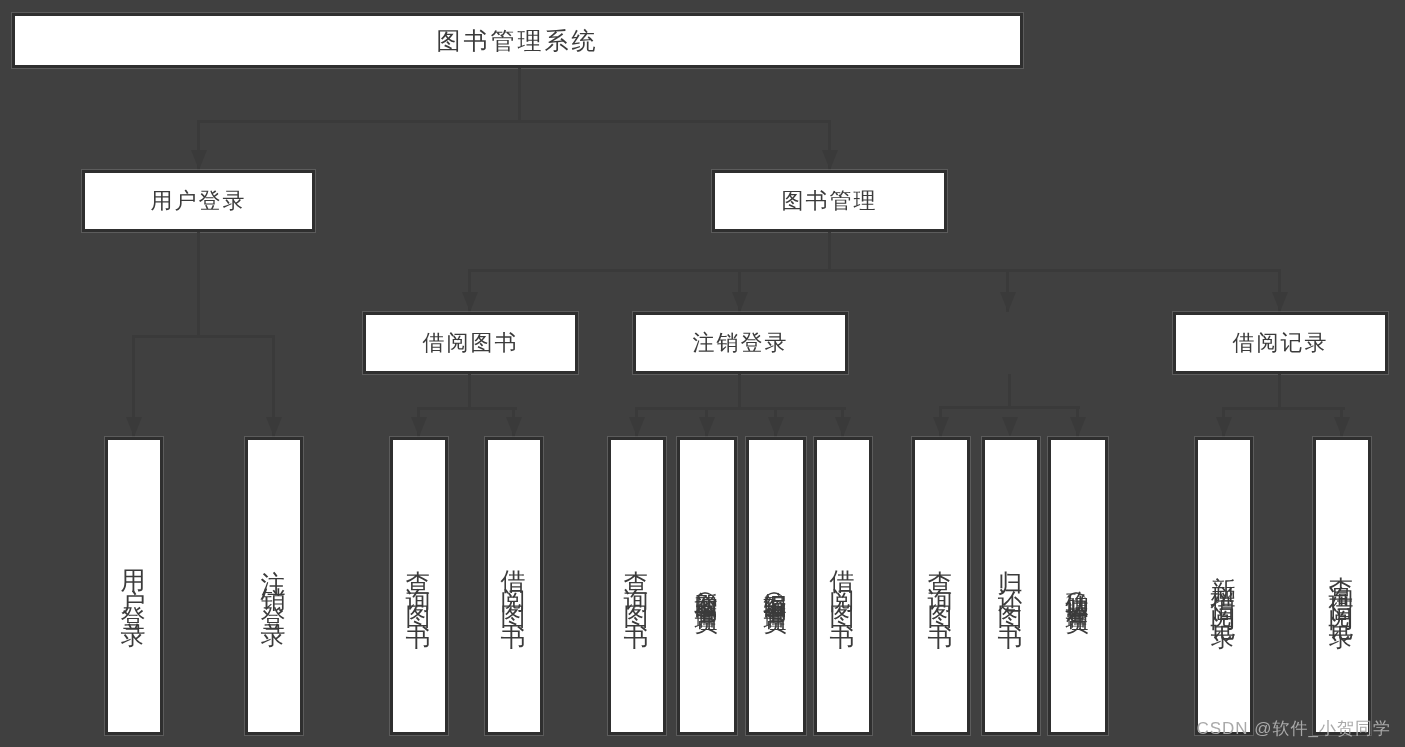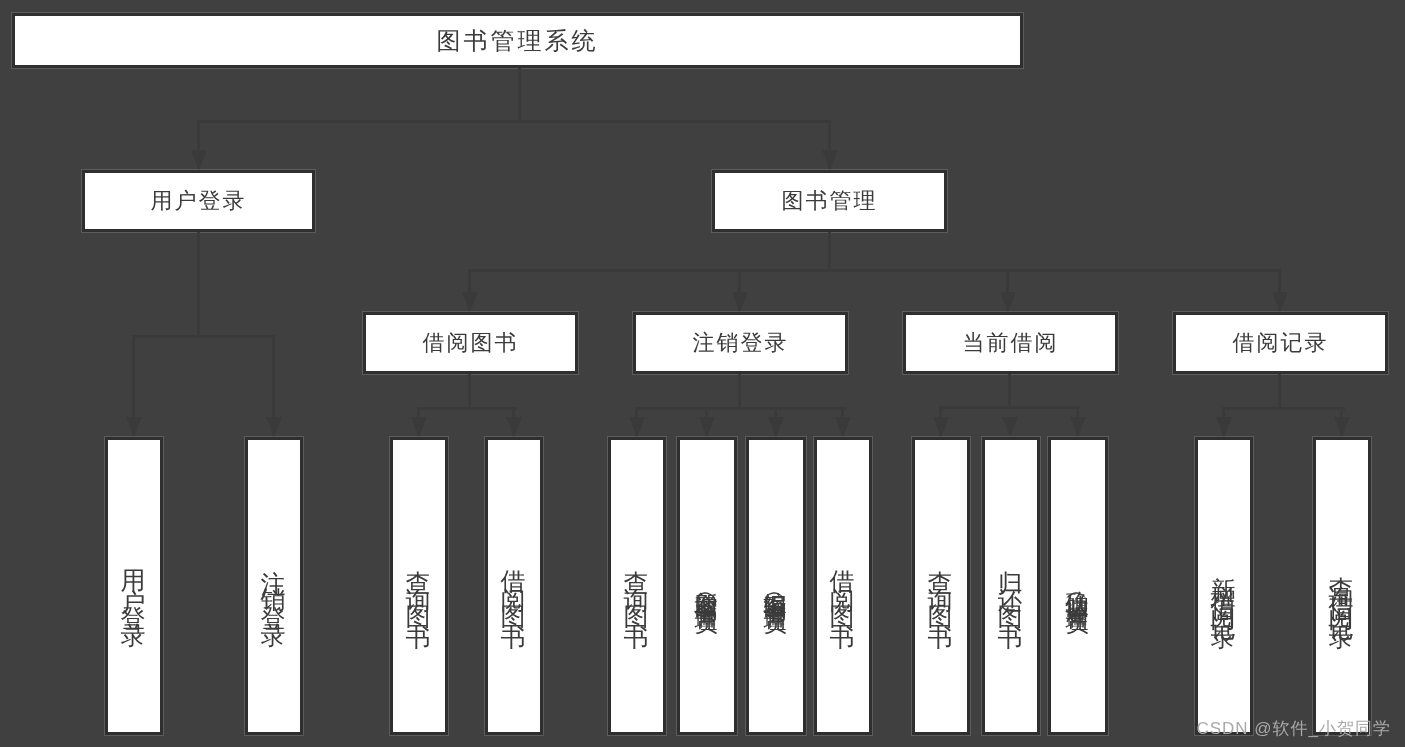--- a/index.html
+++ b/index.html
@@ -73,21 +73,20 @@
   <div class="vl" style="left:738px; top:269px; height:43px;"></div>
   <div class="vl" style="left:1006px; top:269px; height:43px;"></div>
   <div class="vl" style="left:1278px; top:269px; height:43px;"></div>
   <div class="arrow" style="left:462px; top:292px;"></div>
   <div class="arrow" style="left:732px; top:292px;"></div>
   <div class="arrow" style="left:1000px; top:292px;"></div>
   <div class="arrow" style="left:1272px; top:292px;"></div>
 
   <div class="hnode" style="left:363px; top:312px; width:215px;">借阅图书</div>
   <div class="hnode" style="left:633px; top:312px; width:215px;">注销登录</div>
-  <div class="hnode" style="left:903px; top:312px; width:215px;">当前借阅</div>
   <div class="hnode" style="left:1173px; top:312px; width:215px;">借阅记录</div>
 
   <div class="vl" style="left:468px; top:374px; height:36px;"></div>
   <div class="hl" style="left:417px; top:407px; width:100px;"></div>
   <div class="vl" style="left:417px; top:407px; height:30px;"></div>
   <div class="vl" style="left:512px; top:407px; height:30px;"></div>
   <div class="arrow" style="left:411px; top:417px;"></div>
   <div class="arrow" style="left:506px; top:417px;"></div>
 
   <div class="vl" style="left:738px; top:374px; height:36px;"></div>

